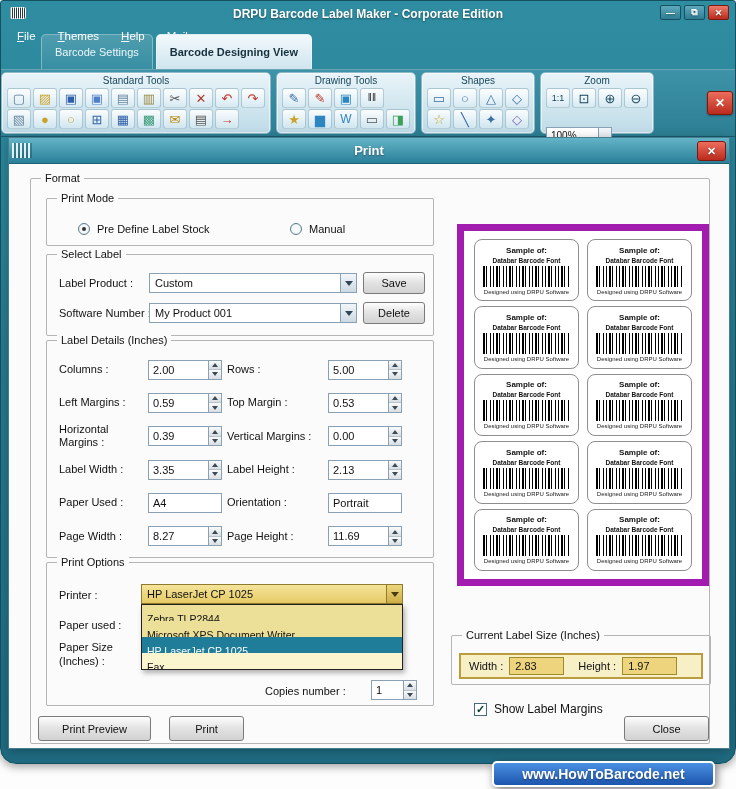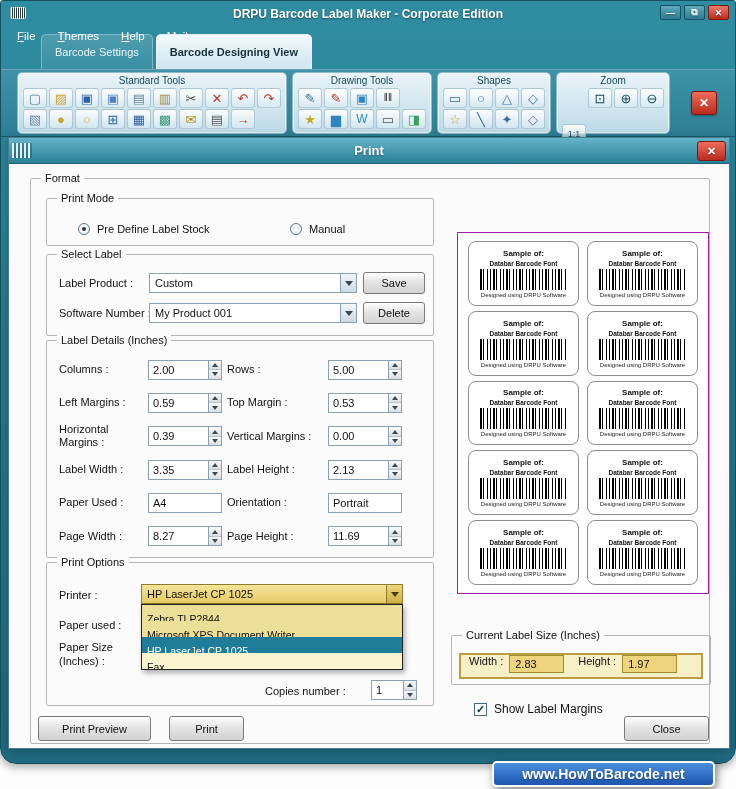--- a/index.html
+++ b/index.html
@@ -22,21 +22,21 @@
 .menubar{position:absolute;top:25px;left:6px;height:20px;display:flex;align-items:center;gap:2px;color:#fff;font-size:11.5px}
 .menu-item{padding:2px 10px;border-radius:2px}
 .menu-item::first-letter{text-decoration:underline}
 
 .tabbar{position:absolute;top:45px;left:40px;height:23px;display:flex;gap:3px;align-items:flex-end}
 .tab{height:22px;display:flex;align-items:center;padding:17px 13px;font-size:11px;color:#ecf6fa;
   background:linear-gradient(rgba(255,255,255,.16),rgba(255,255,255,.05));
   border:1px solid rgba(255,255,255,.35);border-bottom:none;border-radius:5px 5px 0 0}
 .tab.active{background:linear-gradient(#f2f9fc,#cfe5ef);color:#15303c;font-weight:bold}
 
-.ribbon{position:absolute;top:68px;left:0;right:0;height:68px;display:flex;align-items:stretch;gap:5px;padding:2px 16px;
+.ribbon{position:absolute;top:68px;left:0;right:0;height:68px;display:flex;align-items:stretch;gap:5px;padding:2px 0;
   background:linear-gradient(#3e93a8,#2c7e93);border-top:1px solid rgba(255,255,255,.3);border-bottom:1px solid #185a6d}
 .ribbon-groups{display:flex;gap:5px;flex:1}
 .rgroup{background:linear-gradient(#e9f4f9,#bedbe7);border:1px solid #8fb9c9;border-radius:5px;
   box-shadow:inset 0 0 0 1px rgba(255,255,255,.55);display:flex;flex-direction:column;padding:1px 5px 2px}
 .rgroup-title{font-size:10px;color:#16465a;text-align:center;padding:1px 2px 2px}
 .ricons{display:flex;flex-direction:column;gap:1px}
 .ricon-row{display:flex;gap:2px}
 .icon-tile{width:24px;height:20px;display:flex;align-items:center;justify-content:center;font-size:13px;line-height:1;
   background:linear-gradient(rgba(255,255,255,.88),rgba(220,237,245,.55));border:1px solid rgba(120,160,178,.5);border-radius:3px}
 .ribbon-close{align-self:center;width:26px;height:24px;margin-right:2px;display:flex;align-items:center;justify-content:center;
@@ -112,30 +112,30 @@
 .dd-item.selected{background:#207d99;color:#fff}
 #paperused-label{left:12px;top:56px}
 #papersize-label{left:12px;top:78px;width:82px}
 #copies-label{left:218px;top:122px}
 #copies-spin{position:absolute;left:324px;top:117px;width:46px}
 
 #btn-printpreview{left:29px;top:578px;width:113px;height:25px}
 #btn-print{left:160px;top:578px;width:75px;height:25px}
 #btn-close{left:615px;top:578px;width:85px;height:25px}
 
-#preview-panel{position:absolute;left:448px;top:94px;width:252px;height:362px;background:#fff;border:1px solid #a21caf}
+#preview-panel{position:absolute;left:448px;top:86px;width:252px;height:362px;background:#fff;border:7px solid #a21caf}
 .preview-grid{position:absolute;inset:0;display:grid;grid-template-columns:1fr 1fr;grid-template-rows:repeat(5,1fr);gap:5px 8px;padding:8px 10px}
 .plabel{border:1px solid #8e8e8e;border-radius:8px;background:#fff;display:flex;flex-direction:column;align-items:center;justify-content:center;gap:2px;padding:2px;overflow:hidden}
 .pl1{font-size:8px;font-weight:bold}
 .pl2{font-size:6.5px;font-weight:bold}
 .pbar{width:88px;height:21px;background:repeating-linear-gradient(90deg,#000 0 2px,#fff 2px 3px,#000 3px 4px,#fff 4px 7px,#000 7px 8px,#fff 8px 10px,#000 10px 11px,#fff 11px 13px)}
 .pl3{font-size:6px;color:#222}
 
 #gb-cls{left:442px;top:497px;width:260px;height:50px}
-.cls-row{position:absolute;left:7px;top:17px;right:7px;height:26px;display:flex;gap:6px;padding:0 8px;
+.cls-row{position:absolute;left:7px;top:17px;right:7px;height:26px;display:flex;align-items:center;gap:6px;padding:0 8px;
   border:2px solid #bb9c3e;background:#f7efc6}
 .cls-label{font-size:11px;white-space:nowrap}
 .cls-field{width:55px;height:18px;background:#eed47c;border:1px solid #a08a2e;font-size:11px;padding:2px 5px}
 #cls-height-label{margin-left:8px}
 
 #chk-row{position:absolute;left:465px;top:564px;display:flex;align-items:center;gap:7px}
 .checkbox{width:13px;height:13px;background:#fff;border:1px solid #4a6b7a;display:flex;align-items:center;justify-content:center;font-size:11px;line-height:1;color:#0b3b2e}
 .checkbox.checked::after{content:"✓";font-weight:bold}
 #chk-row .lbl-inline{font-size:12px}
 
@@ -232,21 +232,21 @@
               <div class="icon-tile" style="color: rgb(47, 95, 168);">╲</div>
               <div class="icon-tile" style="color: rgb(58, 110, 165);">✦</div>
               <div class="icon-tile" style="color: rgb(122, 95, 168);">◇</div>
             </div>
           </div>
         </div>
         <div class="rgroup">
           <div class="rgroup-title">Zoom</div>
           <div class="ricons">
             <div class="ricon-row">
-              <div class="icon-tile" style="color: rgb(22, 70, 90); font-size: 9px; margin-top: 36px;">1:1</div>
+              <div class="icon-tile" style="color: rgb(22, 70, 90); font-size: 9px;">1:1</div>
               <div class="icon-tile" style="color: rgb(22, 70, 90);">⊡</div>
               <div class="icon-tile" style="color: rgb(22, 70, 90);">⊕</div>
               <div class="icon-tile" style="color: rgb(22, 70, 90);">⊖</div>
             </div>
             <div class="combo zoom-combo">
               <div class="val">100%</div>
               <div class="cbtn"></div>
             </div>
           </div>
         </div>

